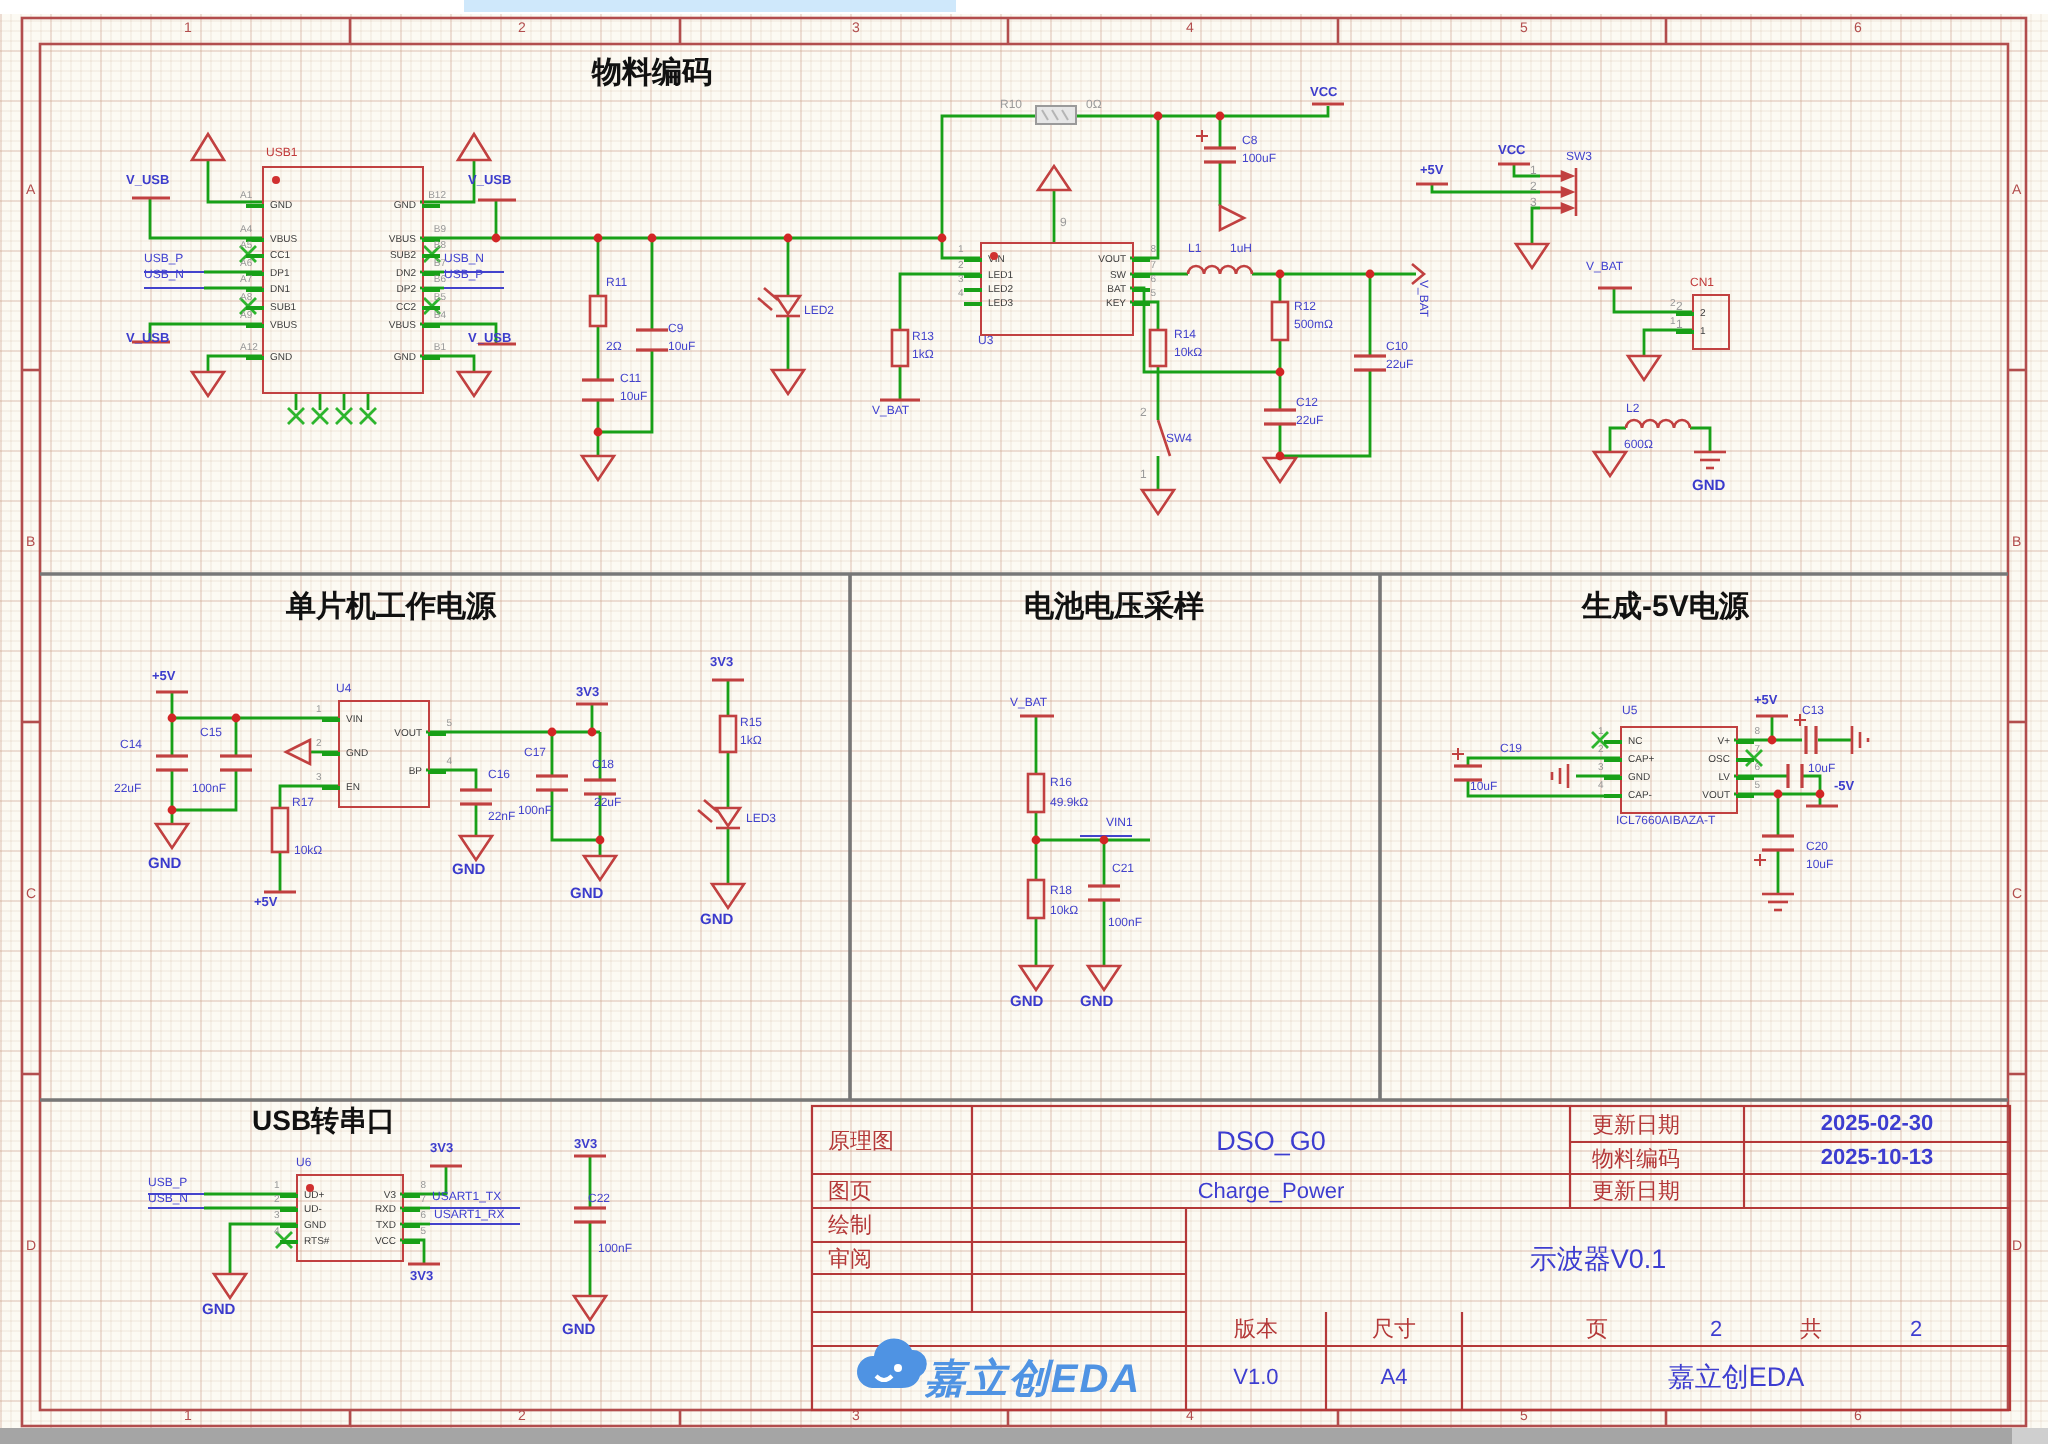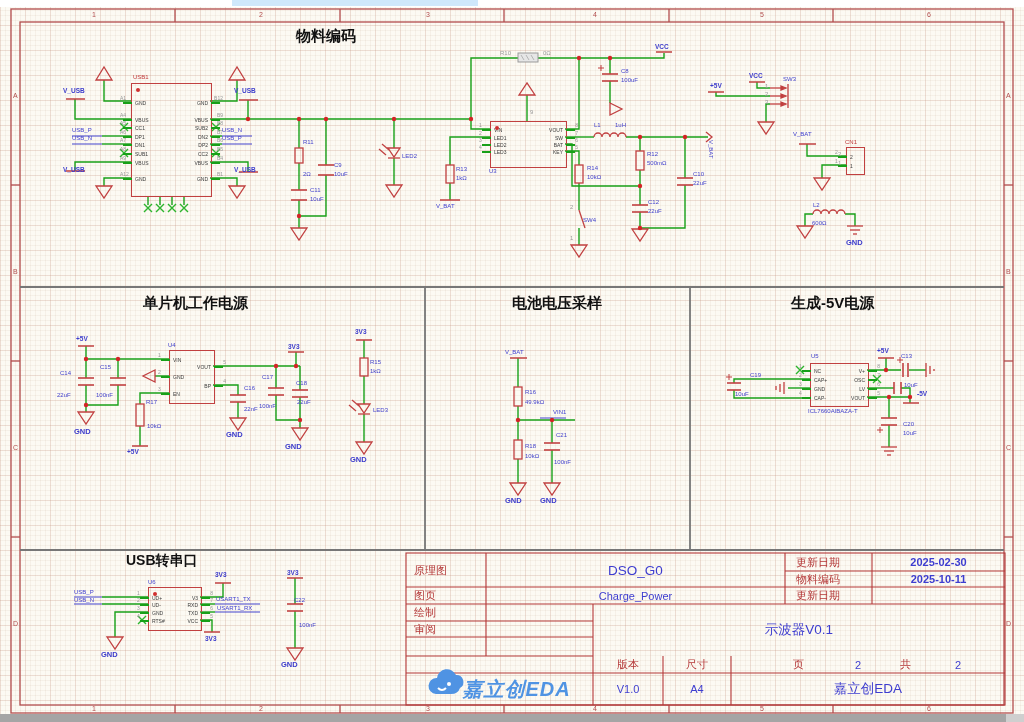--- a/index.html
+++ b/index.html
@@ -422,21 +422,21 @@
   <div id="tblock">
     <span class="tb red" style="left:414px;top:553px;height:34px;">原理图</span>
     <span class="tb blue big center" style="left:486px;top:553px;width:299px;height:34px;">DSO_G0</span>
     <span class="tb red" style="left:414px;top:587px;height:17px;">图页</span>
     <span class="tb blue center" style="left:486px;top:587px;width:299px;height:17px;">Charge_Power</span>
     <span class="tb red" style="left:414px;top:604px;height:17px;">绘制</span>
     <span class="tb red" style="left:414px;top:621px;height:16px;">审阅</span>
     <span class="tb red" style="left:796px;top:553px;height:18px;">更新日期</span>
     <span class="tb blue bold center" style="left:872px;top:553px;width:133px;height:18px;">2025-02-30</span>
     <span class="tb red" style="left:796px;top:571px;height:16px;">物料编码</span>
-    <span class="tb blue bold center" style="left:872px;top:571px;width:133px;height:16px;">2025-10-11</span>
+    <span class="tb blue bold center" style="left:872px;top:571px;width:133px;height:16px;">2025-10-13</span>
     <span class="tb red" style="left:796px;top:587px;height:17px;">更新日期</span>
     <span class="tb blue big center" style="left:593px;top:604px;width:412px;height:52px;">示波器V0.1</span>
     <span class="tb red center" style="left:593px;top:656px;width:70px;height:17px;">版本</span>
     <span class="tb red center" style="left:663px;top:656px;width:68px;height:17px;">尺寸</span>
     <span class="tb red" style="left:793px;top:656px;height:17px;">页</span>
     <span class="tb blue" style="left:855px;top:656px;height:17px;">2</span>
     <span class="tb red" style="left:900px;top:656px;height:17px;">共</span>
     <span class="tb blue" style="left:955px;top:656px;height:17px;">2</span>
     <span class="tb blue center" style="left:593px;top:673px;width:70px;height:32px;">V1.0</span>
     <span class="tb blue center" style="left:663px;top:673px;width:68px;height:32px;">A4</span>

